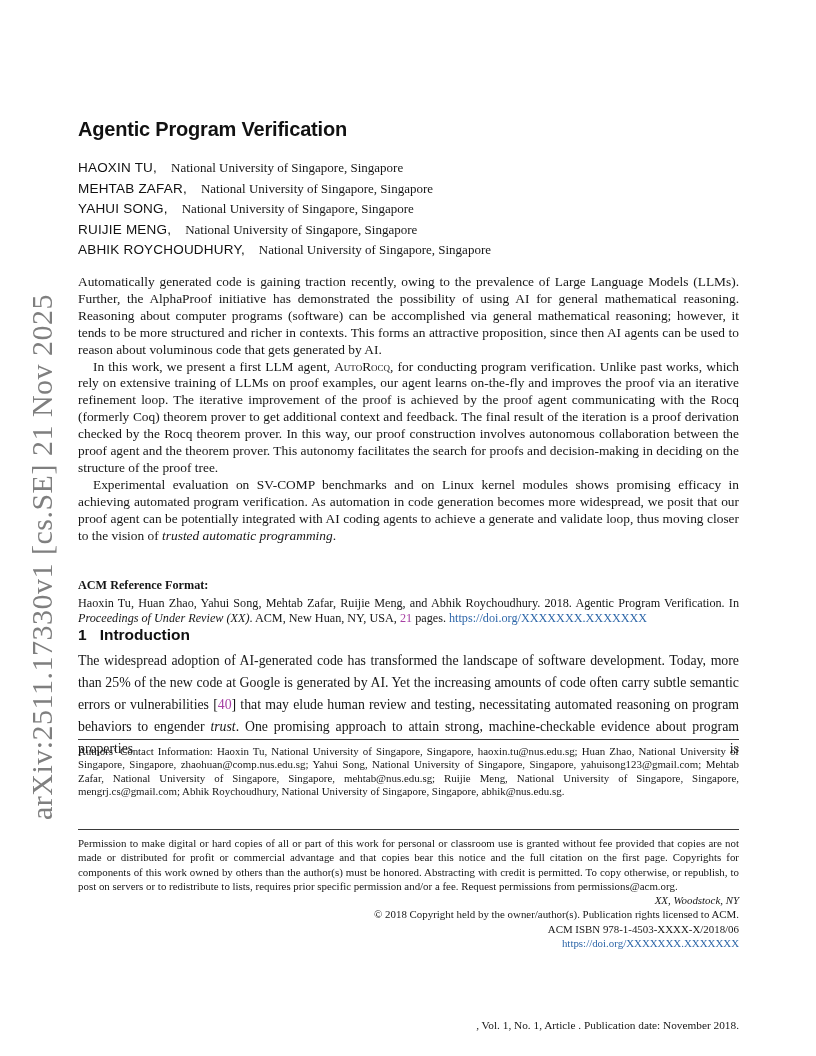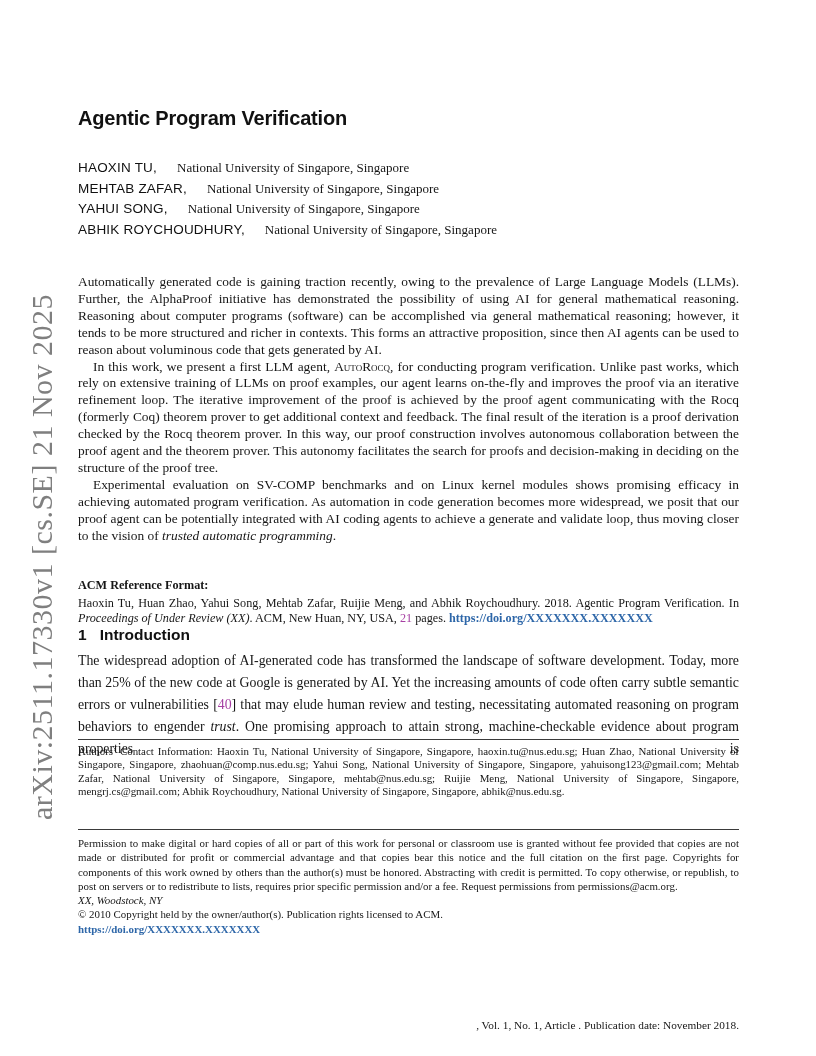--- a/index.html
+++ b/index.html
@@ -20,47 +20,47 @@
     white-space: nowrap;
     font-family: "Liberation Serif", serif;
     font-size: 30px;
     color: var(--watermark_gray, #7f7f7f);
     letter-spacing: 0.5px;
   }
 
   .content-col { position: absolute; left: 78px; width: 661px; }
 
   .title {
-    top: 107px;
+    top: 118px;
     font-family: "Liberation Sans", sans-serif;
     font-weight: bold;
     font-size: 20px;
     letter-spacing: -0.2px;
     color: #111;
   }
 
   .authors { top: 157px; }
   .author-row { line-height: 19.5px; white-space: nowrap; }
   .author-name {
     font-family: "Liberation Sans", sans-serif;
     font-size: 13.5px;
     letter-spacing: 0.2px;
     color: #111;
   }
-  .author-affil { font-size: 13px; margin-left: 20px; }
+  .author-affil { font-size: 13px; margin-left: 14px; }
 
   .abstract { top: 274px; font-size: 13.4px; line-height: 16.9px; text-align: justify; }
   .abstract p.indent { text-indent: 15px; }
   .sc { font-variant: small-caps; }
   .it { font-style: italic; }
 
   .acm-ref { top: 542px; font-size: 12.2px; line-height: 14.9px; text-align: justify; margin-top: 36px; }
   .acm-ref-heading { font-weight: bold; margin-bottom: 3px; }
   a.pagelink { color: var(--cite_purple, #a63fa3); text-decoration: none; cursor: pointer; }
-  a.urllink { color: var(--link_blue, #2d66a8); text-decoration: none; cursor: pointer; font-weight: bold; }
+  a.urllink { color: var(--link_blue, #2d66a8); text-decoration: none; cursor: pointer; }
   a.cite { color: var(--cite_purple, #a63fa3); text-decoration: none; cursor: pointer; }
 
   .section-heading {
     top: 626px;
     font-family: "Liberation Sans", sans-serif;
     font-weight: bold;
     font-size: 15.5px;
     color: #111;
   }
   .section-number { margin-right: 13px; }
@@ -73,21 +73,21 @@
     text-align-last: justify;
   }
 
   .fnrule { position: absolute; left: 78px; width: 661px; border-top: 1px solid #3a3a3a; }
   .rule1 { top: 739px; }
   .rule2 { top: 829px; border-top-width: 1px; }
 
   .footnote { font-size: 10.9px; text-align: justify; }
   .contact { top: 745px; line-height: 13.4px; }
   .permission { top: 836px; line-height: 14.3px; }
-  .permission .nj { text-align: left; }
+  .permission .nj { text-align: right; }
 
   .page-footer {
     top: 991px;
     font-size: 11.3px;
     text-align: right;
     margin-top: 28px;
   }
 </style>
 </head>
 <body>
@@ -95,20 +95,21 @@
 <div class="page">
 
   <div class="watermark">arXiv:2511.17330v1  [cs.SE]  21 Nov 2025</div>
 
   <h1 class="content-col title">Agentic Program Verification</h1>
 
   <div class="content-col authors">
     <div class="author-row"><span class="author-name">HAOXIN TU,</span><span class="author-affil">National University of Singapore, Singapore</span></div>
     <div class="author-row"><span class="author-name">MEHTAB ZAFAR,</span><span class="author-affil">National University of Singapore, Singapore</span></div>
     <div class="author-row"><span class="author-name">YAHUI SONG,</span><span class="author-affil">National University of Singapore, Singapore</span></div>
+    <div class="author-row"><span class="author-name">RUIJIE MENG,</span><span class="author-affil">National University of Singapore, Singapore</span></div>
     <div class="author-row"><span class="author-name">ABHIK ROYCHOUDHURY,</span><span class="author-affil">National University of Singapore, Singapore</span></div>
   </div>
 
   <div class="content-col abstract">
     <p>Automatically generated code is gaining traction recently, owing to the prevalence of Large Language Models (LLMs). Further, the AlphaProof initiative has demonstrated the possibility of using AI for general mathematical reasoning. Reasoning about computer programs (software) can be accomplished via general mathematical reasoning; however, it tends to be more structured and richer in contexts. This forms an attractive proposition, since then AI agents can be used to reason about voluminous code that gets generated by AI.</p>
     <p class="indent"><span>In this work, we present a first LLM agent, </span><span class="sc">AutoRocq</span><span>, for conducting program verification. Unlike past works, which rely on extensive training of LLMs on proof examples, our agent learns on-the-fly and improves the proof via an iterative refinement loop. The iterative improvement of the proof is achieved by the proof agent communicating with the Rocq (formerly Coq) theorem prover to get additional context and feedback. The final result of the iteration is a proof derivation checked by the Rocq theorem prover. In this way, our proof construction involves autonomous collaboration between the proof agent and the theorem prover. This autonomy facilitates the search for proofs and decision-making in deciding on the structure of the proof tree.</span></p>
     <p class="indent"><span>Experimental evaluation on SV-COMP benchmarks and on Linux kernel modules shows promising efficacy in achieving automated program verification. As automation in code generation becomes more widespread, we posit that our proof agent can be potentially integrated with AI coding agents to achieve a generate and validate loop, thus moving closer to the vision of </span><span class="it">trusted automatic programming</span><span>.</span></p>
   </div>
 
   <div class="content-col acm-ref">
@@ -122,19 +123,20 @@
 
   <div class="fnrule rule1"></div>
 
   <p class="content-col footnote contact">Authors’ Contact Information: Haoxin Tu, National University of Singapore, Singapore, haoxin.tu@nus.edu.sg; Huan Zhao, National University of Singapore, Singapore, zhaohuan@comp.nus.edu.sg; Yahui Song, National University of Singapore, Singapore, yahuisong123@gmail.com; Mehtab Zafar, National University of Singapore, Singapore, mehtab@nus.edu.sg; Ruijie Meng, National University of Singapore, Singapore, mengrj.cs@gmail.com; Abhik Roychoudhury, National University of Singapore, Singapore, abhik@nus.edu.sg.</p>
 
   <div class="fnrule rule2"></div>
 
   <div class="content-col footnote permission">
     <p>Permission to make digital or hard copies of all or part of this work for personal or classroom use is granted without fee provided that copies are not made or distributed for profit or commercial advantage and that copies bear this notice and the full citation on the first page. Copyrights for components of this work owned by others than the author(s) must be honored. Abstracting with credit is permitted. To copy otherwise, or republish, to post on servers or to redistribute to lists, requires prior specific permission and/or a fee. Request permissions from permissions@acm.org.</p>
     <p class="it nj">XX, Woodstock, NY</p>
-    <p class="nj">© 2010 Copyright held by the owner/author(s). Publication rights licensed to ACM.</p>
+    <p class="nj">© 2018 Copyright held by the owner/author(s). Publication rights licensed to ACM.</p>
+    <p class="nj">ACM ISBN 978-1-4503-XXXX-X/2018/06</p>
     <p class="nj"><a class="urllink">https://doi.org/XXXXXXX.XXXXXXX</a></p>
   </div>
 
   <div class="content-col page-footer">, Vol. 1, No. 1, Article . Publication date: November 2018.</div>
 
 </div>
 
 </body></html>

